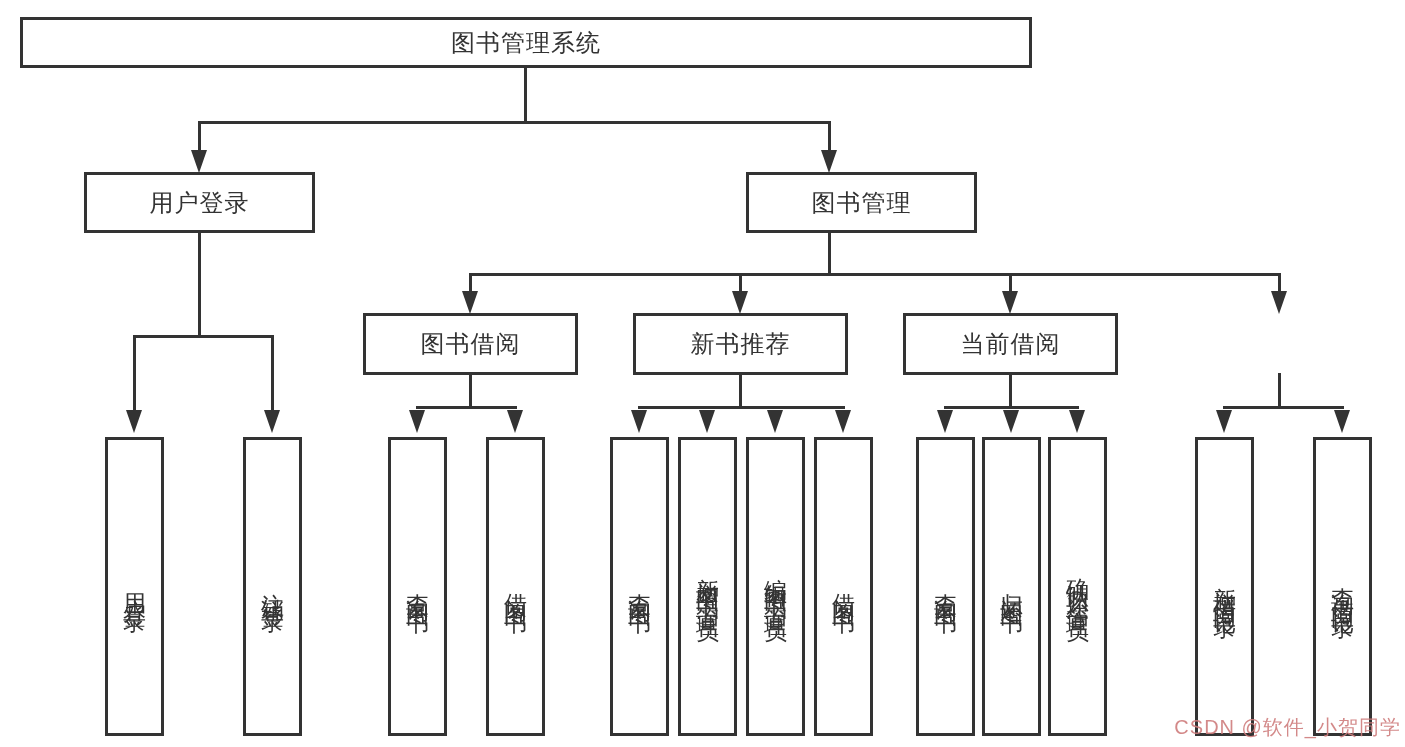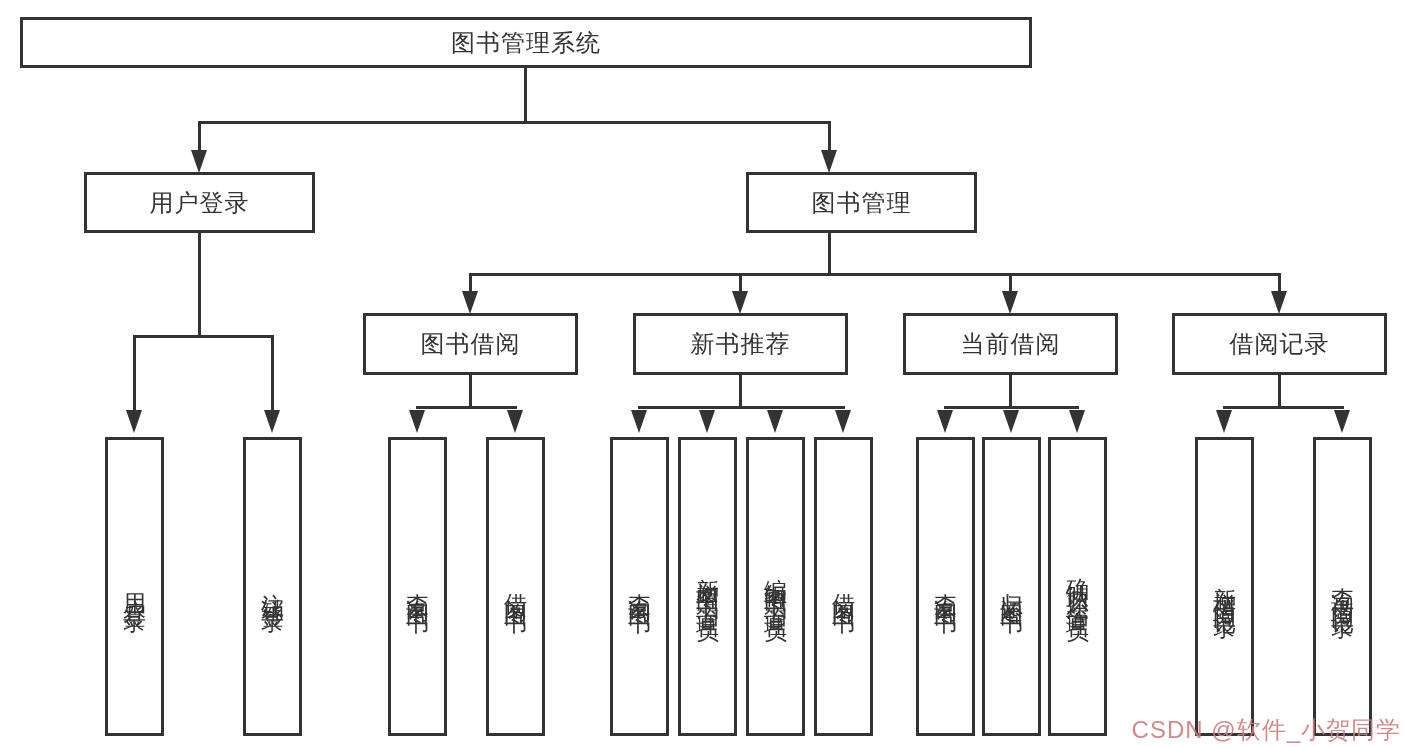--- a/index.html
+++ b/index.html
@@ -18,21 +18,21 @@
     font-size:23px; letter-spacing:6px; line-height:1;
   }
   .vl { position:absolute; width:3px; background:#333333; }
   .hl { position:absolute; height:3px; background:#333333; }
   .ar {
     position:absolute; width:0; height:0;
     border-left:8px solid transparent; border-right:8px solid transparent;
     border-top:23px solid #333333;
   }
   .wm {
-    position:absolute; top:714px; right:4px; font-size:24px;
+    position:absolute; top:714px; right:4px; font-size:20px;
     color:rgba(206,124,124,0.9); letter-spacing:1px; white-space:nowrap; z-index:5;
   }
 </style>
 </head>
 <body>
 
 <div class="canvas">
 
   <div class="vl" style="left:524px; top:66px;  height:57px;"></div>
   <div class="hl" style="left:198px; top:121px; width:633px;"></div>
@@ -95,23 +95,20 @@
 
   <div class="box h" style="left:363px; top:313px; width:215px; height:62px;">
     <span>图书借阅</span>
   </div>
   <div class="box h" style="left:633px; top:313px; width:215px; height:62px;">
     <span>新书推荐</span>
   </div>
   <div class="box h" style="left:903px; top:313px; width:215px; height:62px;text-align:right;">
     <span>当前借阅</span>
   </div>
-  <div class="box h" style="left:1172px; top:313px; width:215px; height:62px;">
-    <span>借阅记录</span>
-  </div>
 
   <div class="box v" style="left:105px; top:437px; width:59px; height:299px;">
     <span>用户登录</span>
   </div>
   <div class="box v" style="left:243px; top:437px; width:59px; height:299px;">
     <span>注销登录</span>
   </div>
 
   <div class="box v" style="left:388px; top:437px; width:59px; height:299px;">
     <span>查询图书</span>

